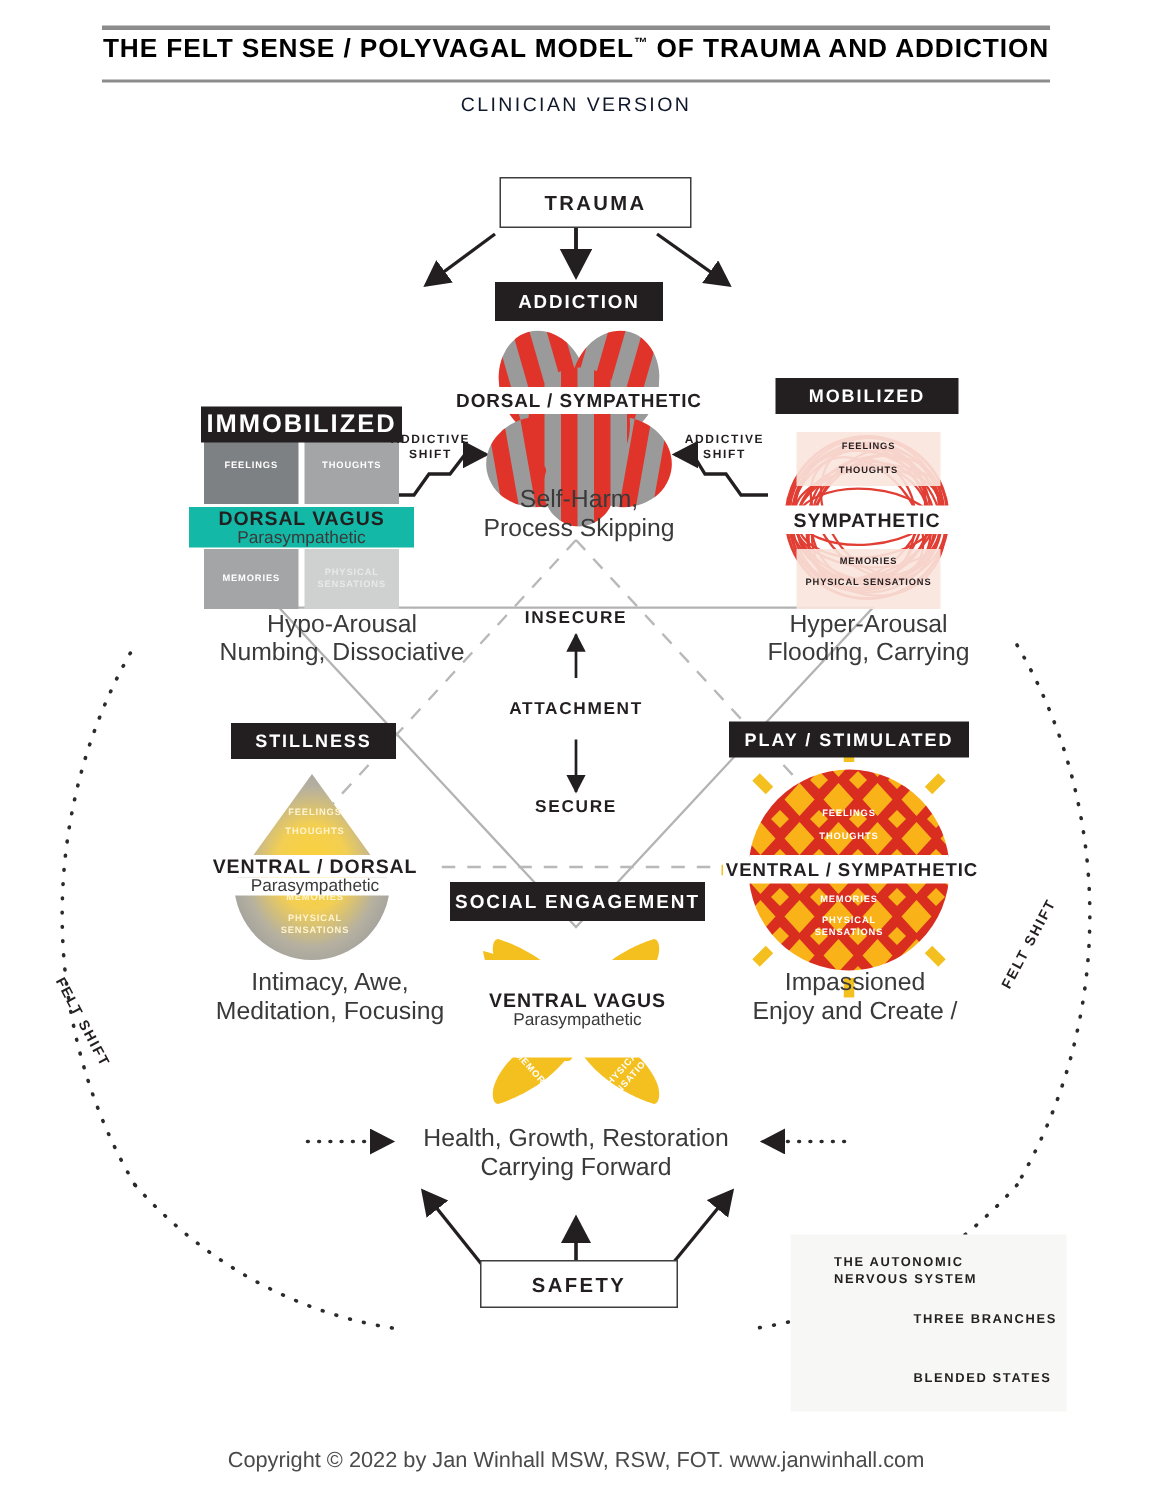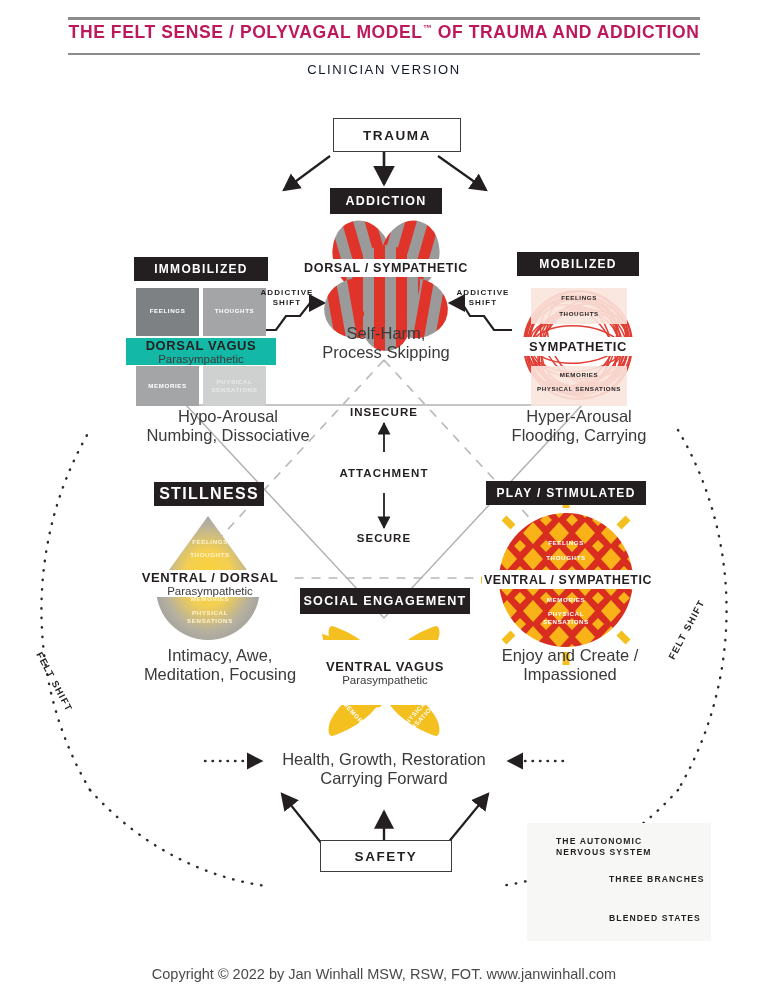--- a/index.html
+++ b/index.html
@@ -5,21 +5,21 @@
   html,body{margin:0;padding:0;background:#ffffff;}
   body{width:768px;height:1006px;position:relative;overflow:hidden;
        font-family:"Liberation Sans", sans-serif;color:#2b2b2b;}
 
   .abs{position:absolute;}
 
   
   #header-rule-top{left:68px;top:17px;width:632px;height:3px;background:#8c8c8c;}
   #header-rule-bottom{left:68px;top:53px;width:632px;height:2px;background:#8c8c8c;}
   #main-title{left:0;top:22px;width:768px;text-align:center;font-size:17.5px;
-      font-weight:bold;letter-spacing:0.6px;color:#be185d;}
+      font-weight:bold;letter-spacing:0.6px;color:#000000;}
   #main-title sup{font-size:9px;vertical-align:super;}
   #subtitle{left:0;top:62px;width:768px;text-align:center;font-size:13px;
       letter-spacing:1.6px;color:#0f172a;}
 
   
   .chip{background:#231f20;color:#ffffff;font-weight:bold;text-align:center;
         letter-spacing:1.3px;display:flex;align-items:center;justify-content:center;}
   
   .obox{background:#ffffff;border:1.6px solid #3d3d3d;color:#231f20;font-weight:bold;
         text-align:center;letter-spacing:1.6px;display:flex;align-items:center;justify-content:center;}
@@ -238,21 +238,21 @@
 
 <div class="abs cap" style="left:248px;top:288px;width:78px;font-size:8px;line-height:9.5px;">
   <div>ADDICTIVE</div>
   <div>SHIFT</div>
 </div>
 <div class="abs cap" style="left:444px;top:288px;width:78px;font-size:8px;line-height:9.5px;">
   <div>ADDICTIVE</div>
   <div>SHIFT</div>
 </div>
 
-<div class="abs chip" style="left:134px;top:257px;width:134px;height:24px;font-size:12px;">
+<div class="abs chip" style="left:134px;top:271px;width:134px;height:24px;font-size:17px;">
   <span>IMMOBILIZED</span>
 </div>
 <div class="abs tinylabel" style="left:136px;top:307px;width:63px;">
   <span>FEELINGS</span></div>
 <div class="abs tinylabel" style="left:203px;top:307px;width:63px;">
   <span>THOUGHTS</span></div>
 <div class="abs tinylabel" style="left:136px;top:382px;width:63px;">
   <span>MEMORIES</span></div>
 <div class="abs tinylabel" style="left:203px;top:378px;width:63px;color:#e7e9e9;">
   <span>PHYSICAL SENSATIONS</span></div>
@@ -281,21 +281,21 @@
 </div>
 <div class="abs serifish" style="left:470px;top:407px;width:218px;">
   <div>Hyper-Arousal</div>
   <div>Flooding, Carrying</div>
 </div>
 
 <div class="abs cap" style="left:322px;top:406px;width:124px;font-size:11.5px;">INSECURE</div>
 <div class="abs cap" style="left:312px;top:467px;width:144px;font-size:11.5px;background:#fff;">ATTACHMENT</div>
 <div class="abs cap" style="left:332px;top:532px;width:104px;font-size:11.5px;">SECURE</div>
 
-<div class="abs chip" style="left:154px;top:482px;width:110px;height:24px;font-size:16px;">
+<div class="abs chip" style="left:154px;top:482px;width:110px;height:24px;font-size:12px;">
   <span>STILLNESS</span>
 </div>
 <div class="abs tinylabel" style="left:168px;top:538px;width:84px;color:#fff4cf;">
   <span>FEELINGS</span></div>
 <div class="abs tinylabel" style="left:168px;top:551px;width:84px;color:#fff4cf;">
   <span>THOUGHTS</span></div>
 <div class="abs tinylabel" style="left:168px;top:595px;width:84px;color:#fff4cf;">
   <span>MEMORIES</span></div>
 <div class="abs tinylabel" style="left:168px;top:609px;width:84px;color:#fff4cf;">
   <span>PHYSICAL SENSATIONS</span></div>
@@ -316,22 +316,22 @@
 <div class="abs tinylabel" style="left:524px;top:554px;width:84px;">
   <span>THOUGHTS</span></div>
 <div class="abs tinylabel" style="left:524px;top:596px;width:84px;">
   <span>MEMORIES</span></div>
 <div class="abs tinylabel" style="left:524px;top:610px;width:84px;">
   <span>PHYSICAL SENSATIONS</span></div>
 <div class="abs" style="left:482px;top:571px;width:172px;background:#fff;padding:2px 0;">
   <div class="statename" style="font-size:12.4px;">VENTRAL / SYMPATHETIC</div>
 </div>
 <div class="abs serifish" style="left:470px;top:646px;width:200px;">
+  <div>Impassioned</div>
   <div>Enjoy and Create /</div>
-  <div>Impassioned</div>
 </div>
 
 <div class="abs chip" style="left:300px;top:588px;width:170px;height:26px;font-size:12.6px;">
   <span>SOCIAL ENGAGEMENT</span>
 </div>
 <div class="abs tinylabel" style="left:332px;top:645px;width:50px;transform:rotate(-48deg);">
   <span>FEELINGS</span></div>
 <div class="abs tinylabel" style="left:390px;top:645px;width:50px;transform:rotate(48deg);">
   <span>THOUGHTS</span></div>
 <div class="abs tinylabel" style="left:332px;top:713px;width:50px;transform:rotate(48deg);">

